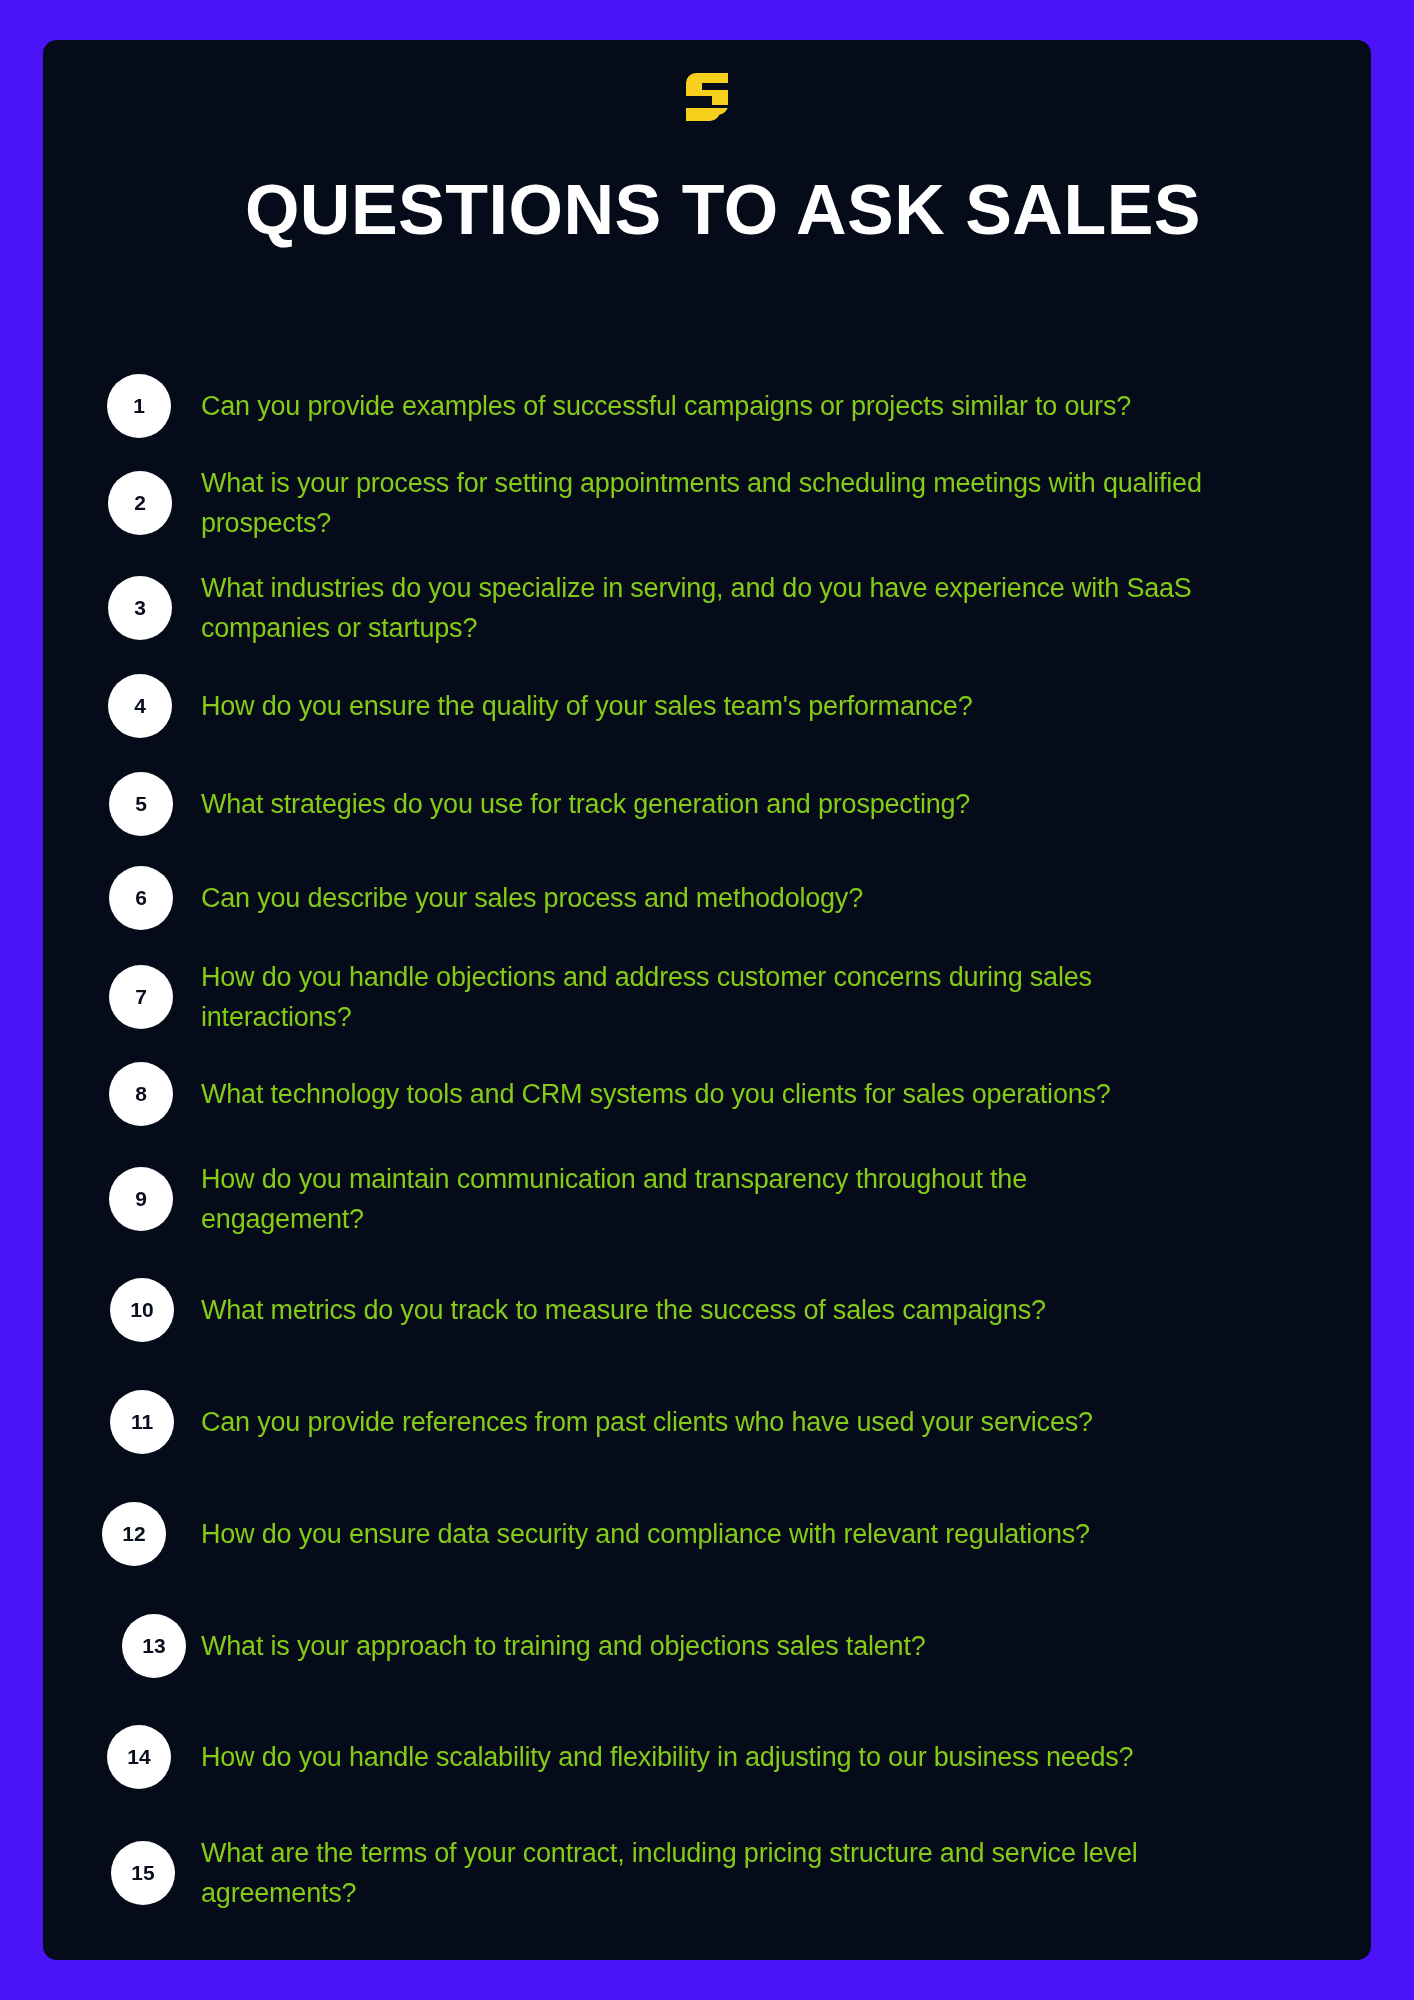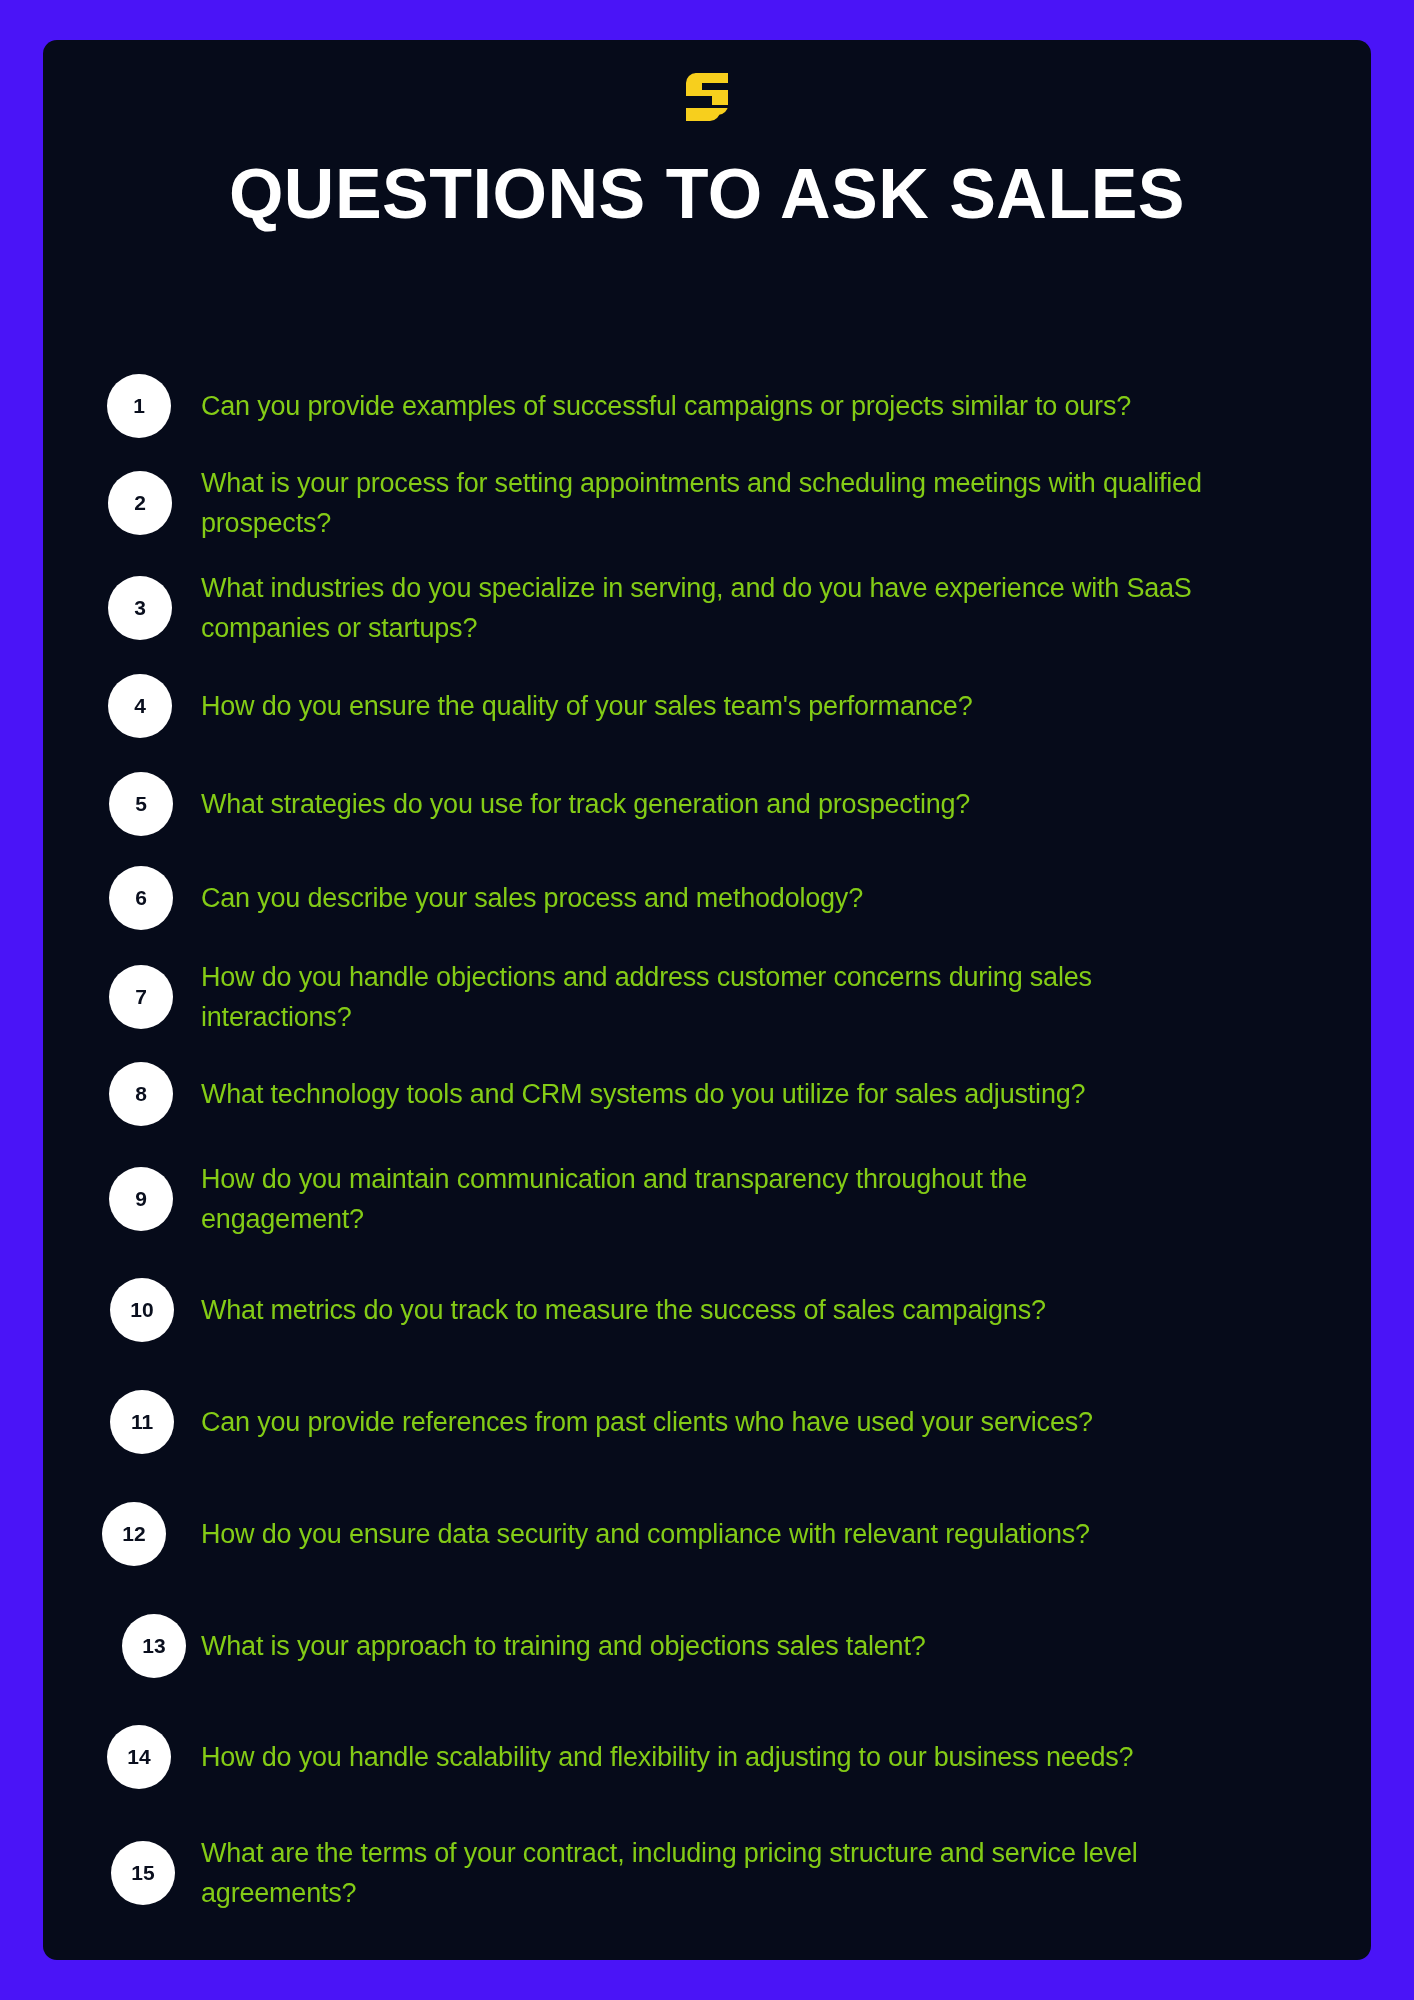--- a/index.html
+++ b/index.html
@@ -28,21 +28,21 @@
       left: 686px;
       top: 73px;
       width: 42px;
       height: 48px;
     }
     .title {
       position: absolute;
       left: 43px;
       width: 1328px;
       top: 160px;
-      margin: 0;
+      margin: 16px;
       text-align: center;
       color: #FFFFFF;
       font-family: "Liberation Sans", "DejaVu Sans", sans-serif;
       font-weight: bold;
       font-size: 70px;
       line-height: 69px;
       letter-spacing: 0.5px;
     }
     .title span {
       display: block;
@@ -139,21 +139,21 @@
   <li class="q-item" style="top:898px;">
     <span class="q-num" style="left:109px;">6</span>
     <span class="q-text">Can you describe your sales process and methodology?</span>
   </li>
   <li class="q-item" style="top:997px;">
     <span class="q-num" style="left:109px;">7</span>
     <span class="q-text" style="width:1000px;">How do you handle objections and address customer concerns during sales interactions?</span>
   </li>
   <li class="q-item" style="top:1094px;">
     <span class="q-num" style="left:109px;">8</span>
-    <span class="q-text">What technology tools and CRM systems do you utilize for sales adjusting?</span>
+    <span class="q-text">What technology tools and CRM systems do you clients for sales operations?</span>
   </li>
   <li class="q-item" style="top:1199px;">
     <span class="q-num" style="left:109px;">9</span>
     <span class="q-text" style="width:960px;">How do you maintain communication and transparency throughout the engagement?</span>
   </li>
   <li class="q-item" style="top:1310px;">
     <span class="q-num" style="left:110px;">10</span>
     <span class="q-text">What metrics do you track to measure the success of sales campaigns?</span>
   </li>
   <li class="q-item" style="top:1422px;">

